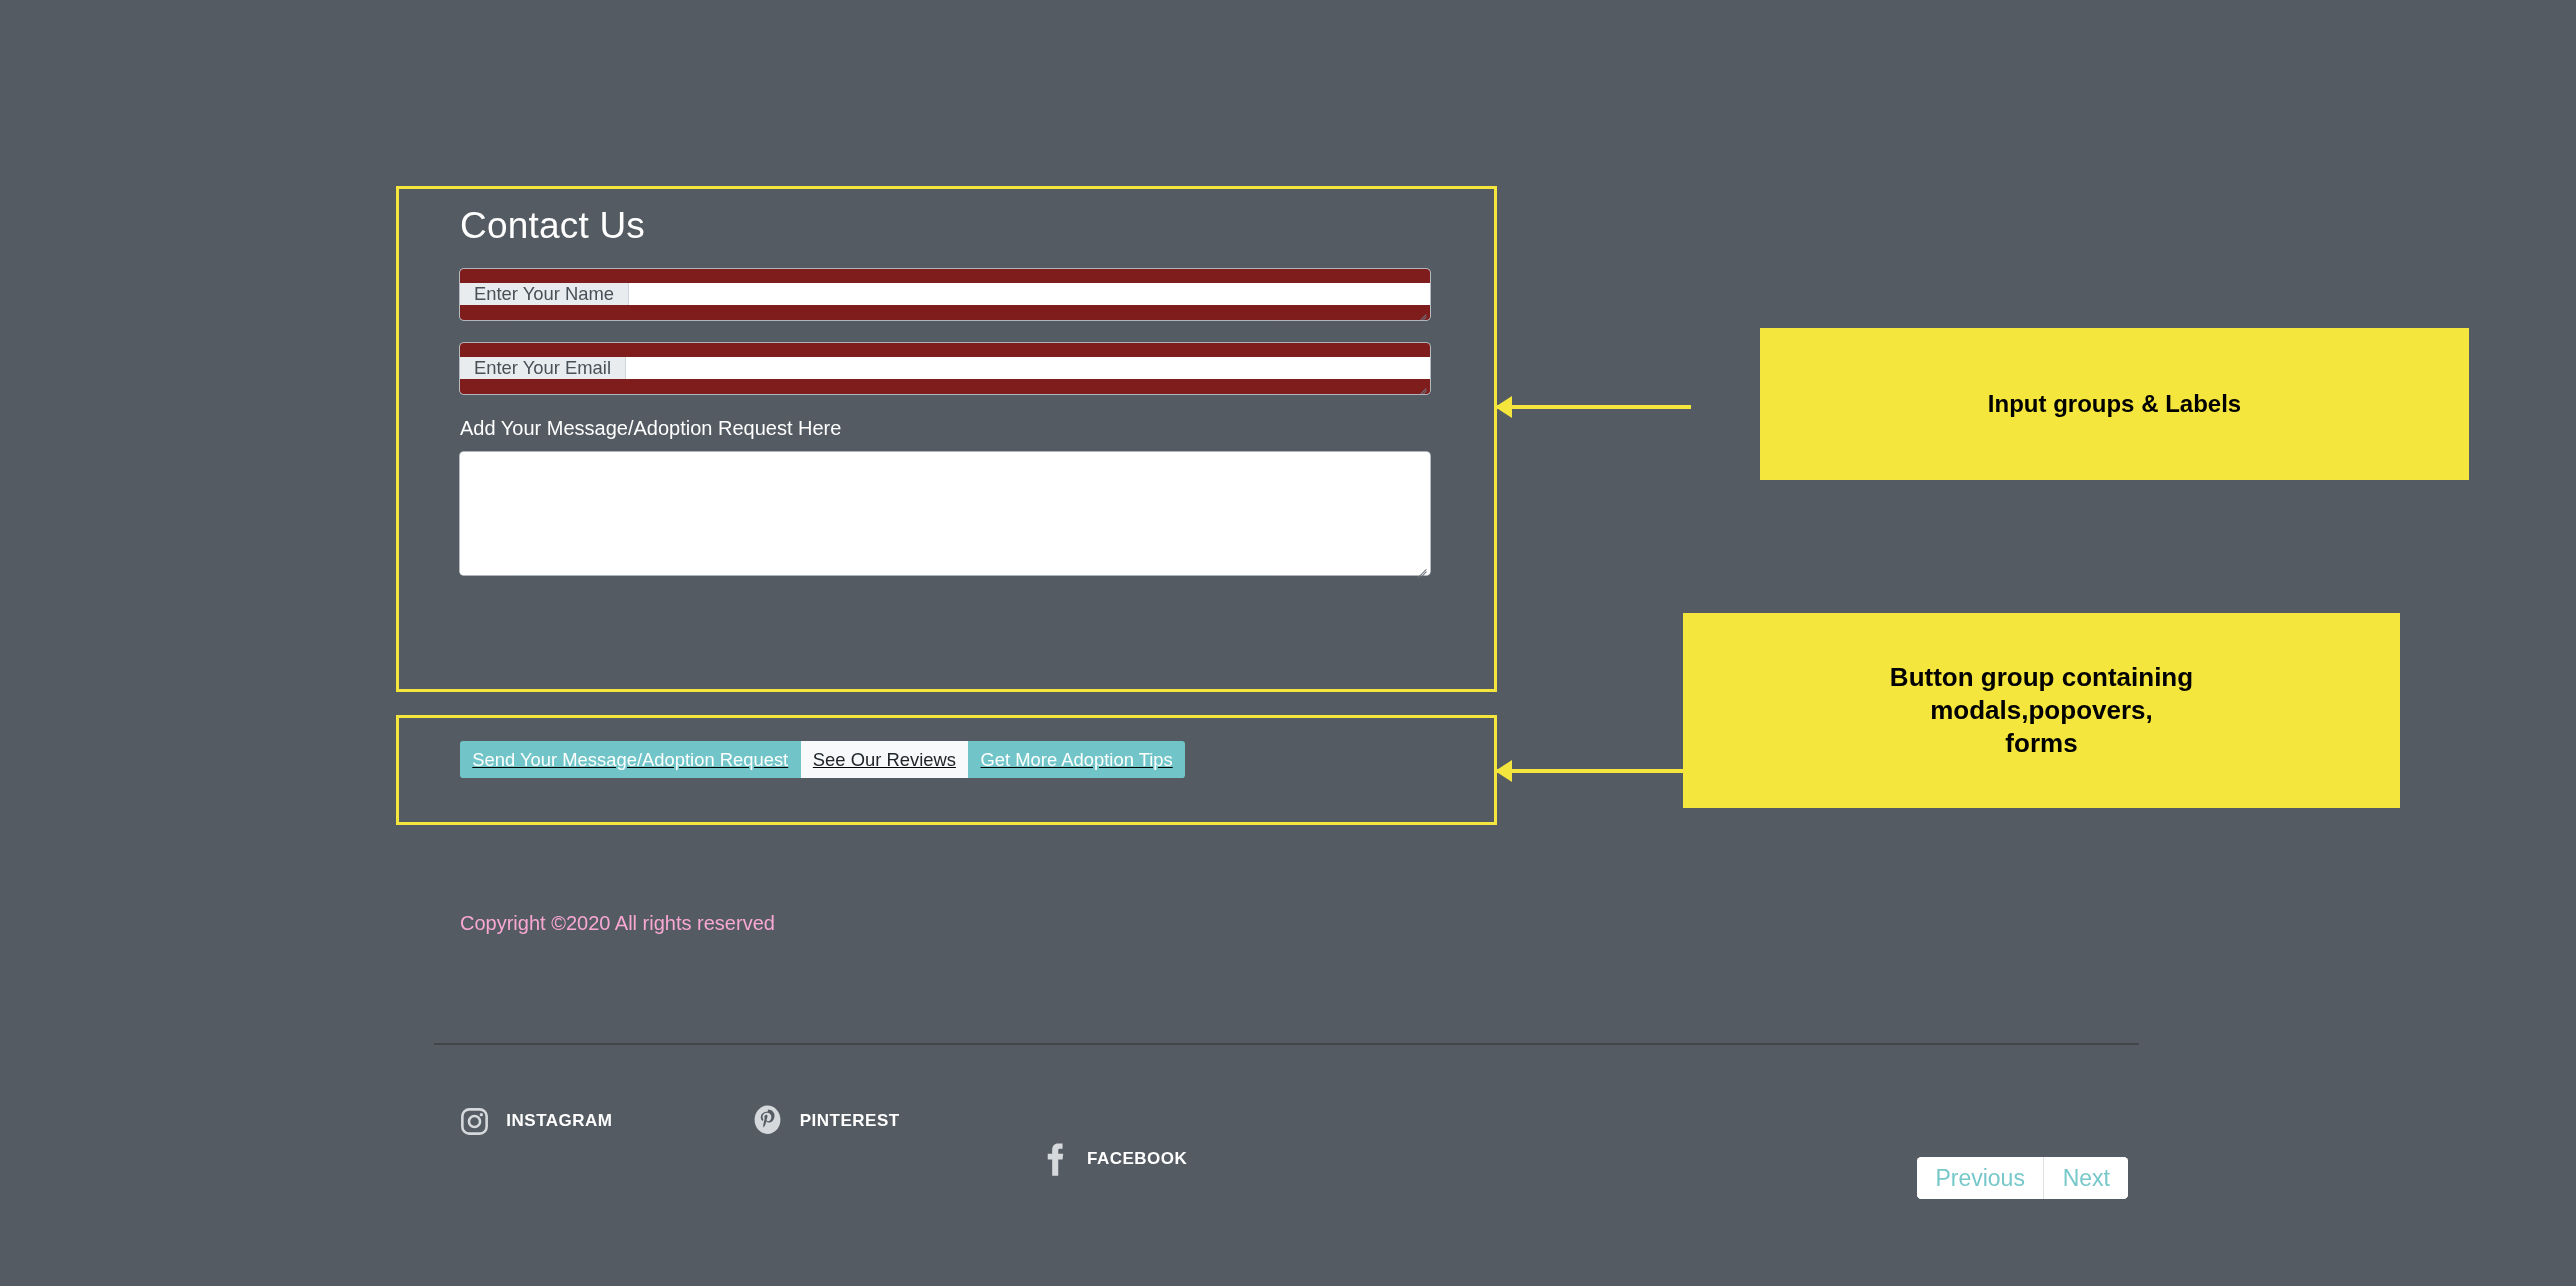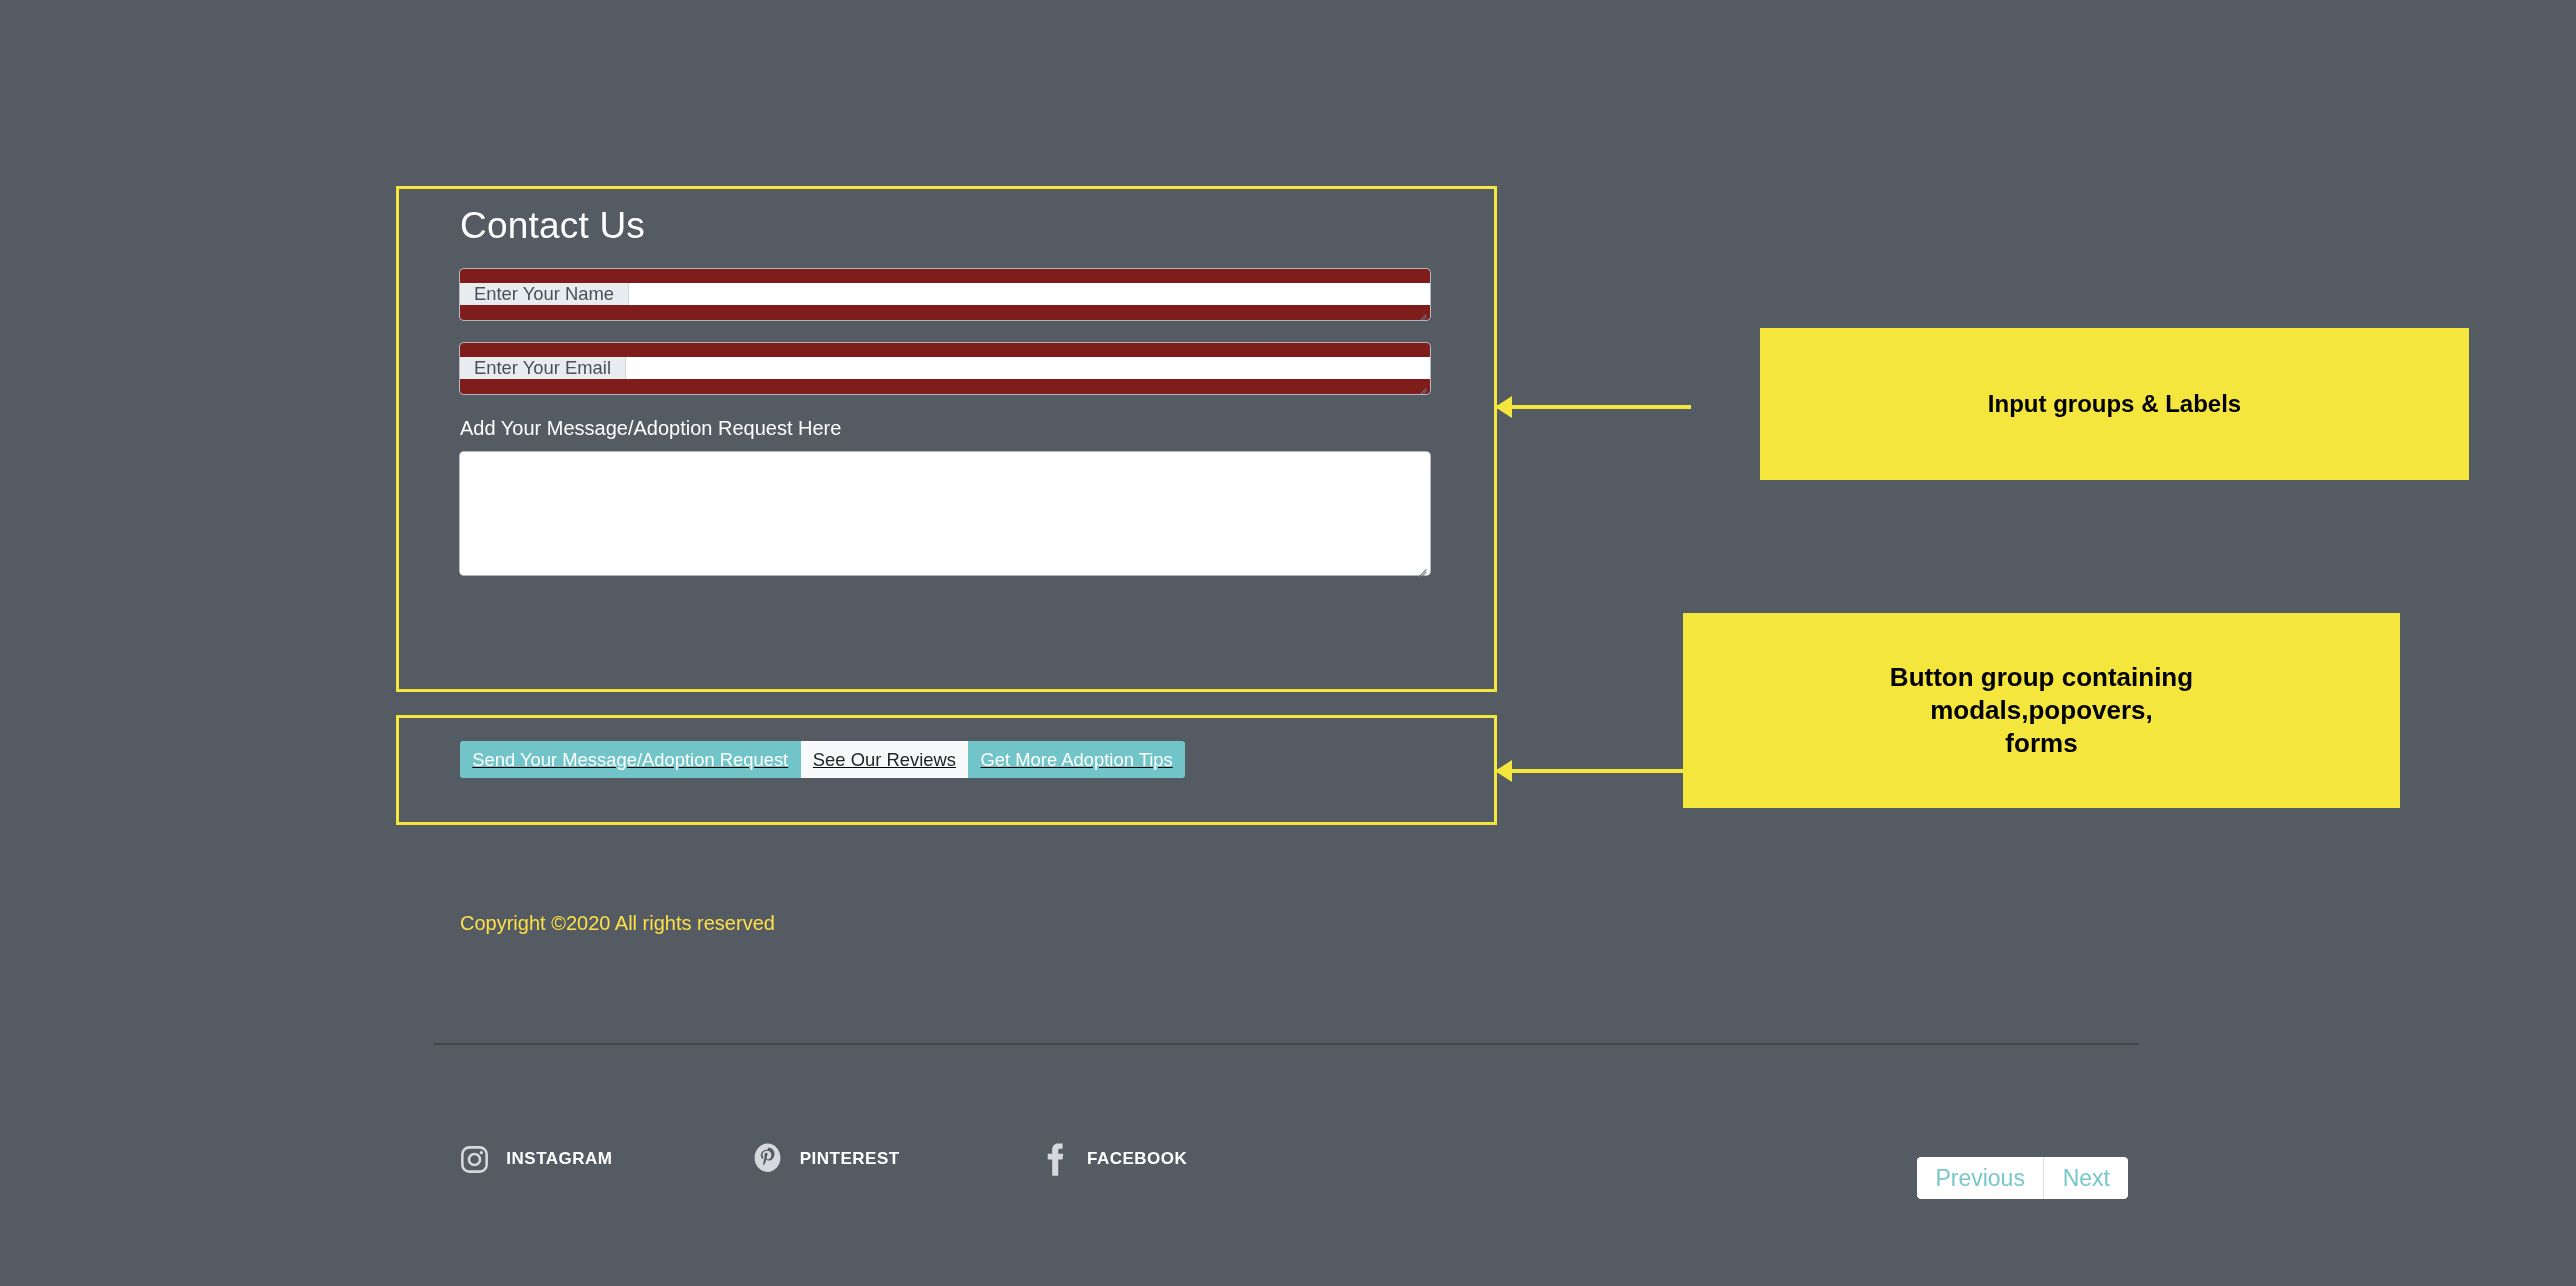--- a/index.html
+++ b/index.html
@@ -186,37 +186,37 @@
     border-right: 17px solid #f5e63d;
   }
   #arrow-head-1 { left: 1495px; top: 396px; }
   #arrow-head-2 { left: 1495px; top: 760px; }
 
   
   .copyright {
     position: absolute;
     left: 460px;
     top: 912px;
-    color: #fde047;
+    color: #f9a8d4;
     font-size: 20px;
   }
   .footer-divider {
     position: absolute;
     left: 434px;
     top: 1043px;
     width: 1705px;
     height: 1.5px;
     background: #41464b;
   }
   .social-row {
     position: absolute;
     left: 457px;
     top: 1104px;
     display: flex;
-    align-items: flex-end;
+    align-items: flex-start;
   }
   .social-item {
     display: flex;
     align-items: center;
     margin-right: 138px;
     cursor: pointer;
   }
   .social-item:last-child { margin-right: 0; margin-top: 38px; }
   .social-icon {
     width: 34px;

